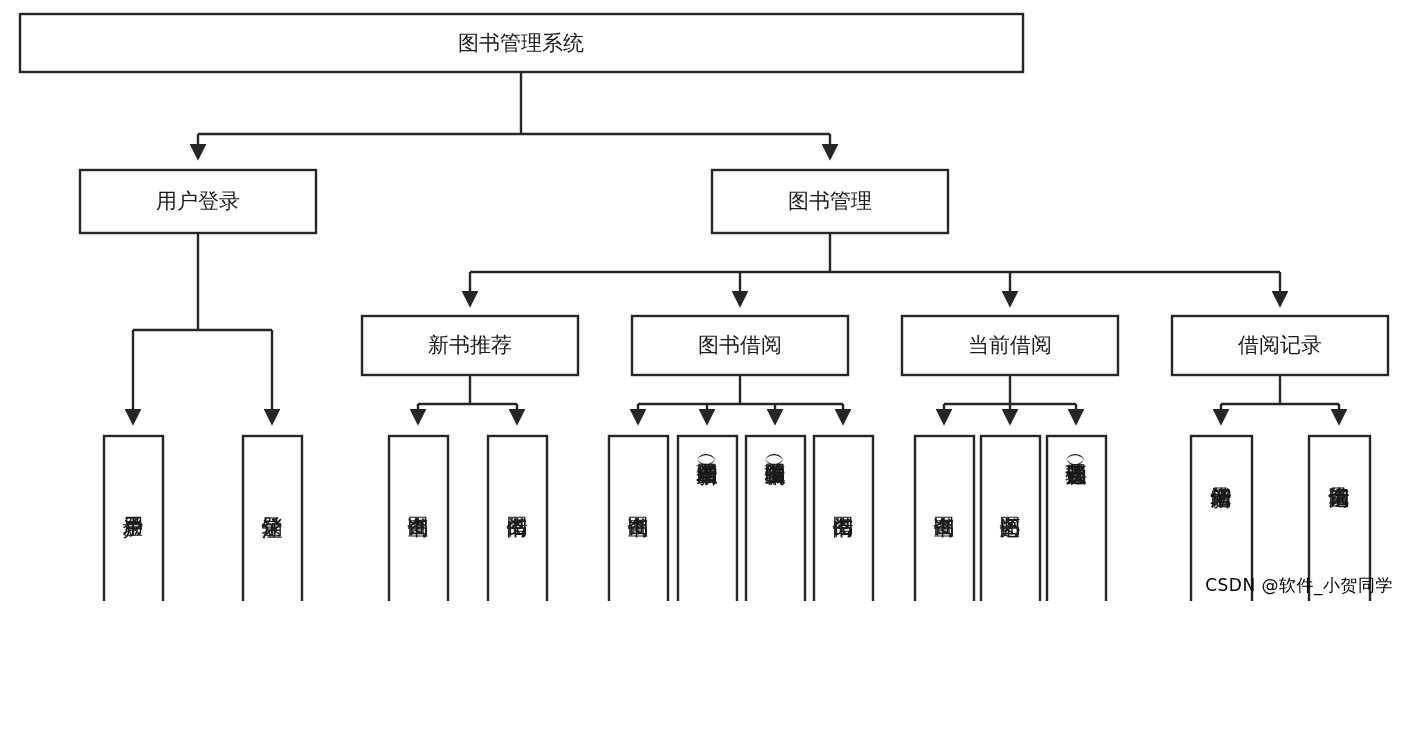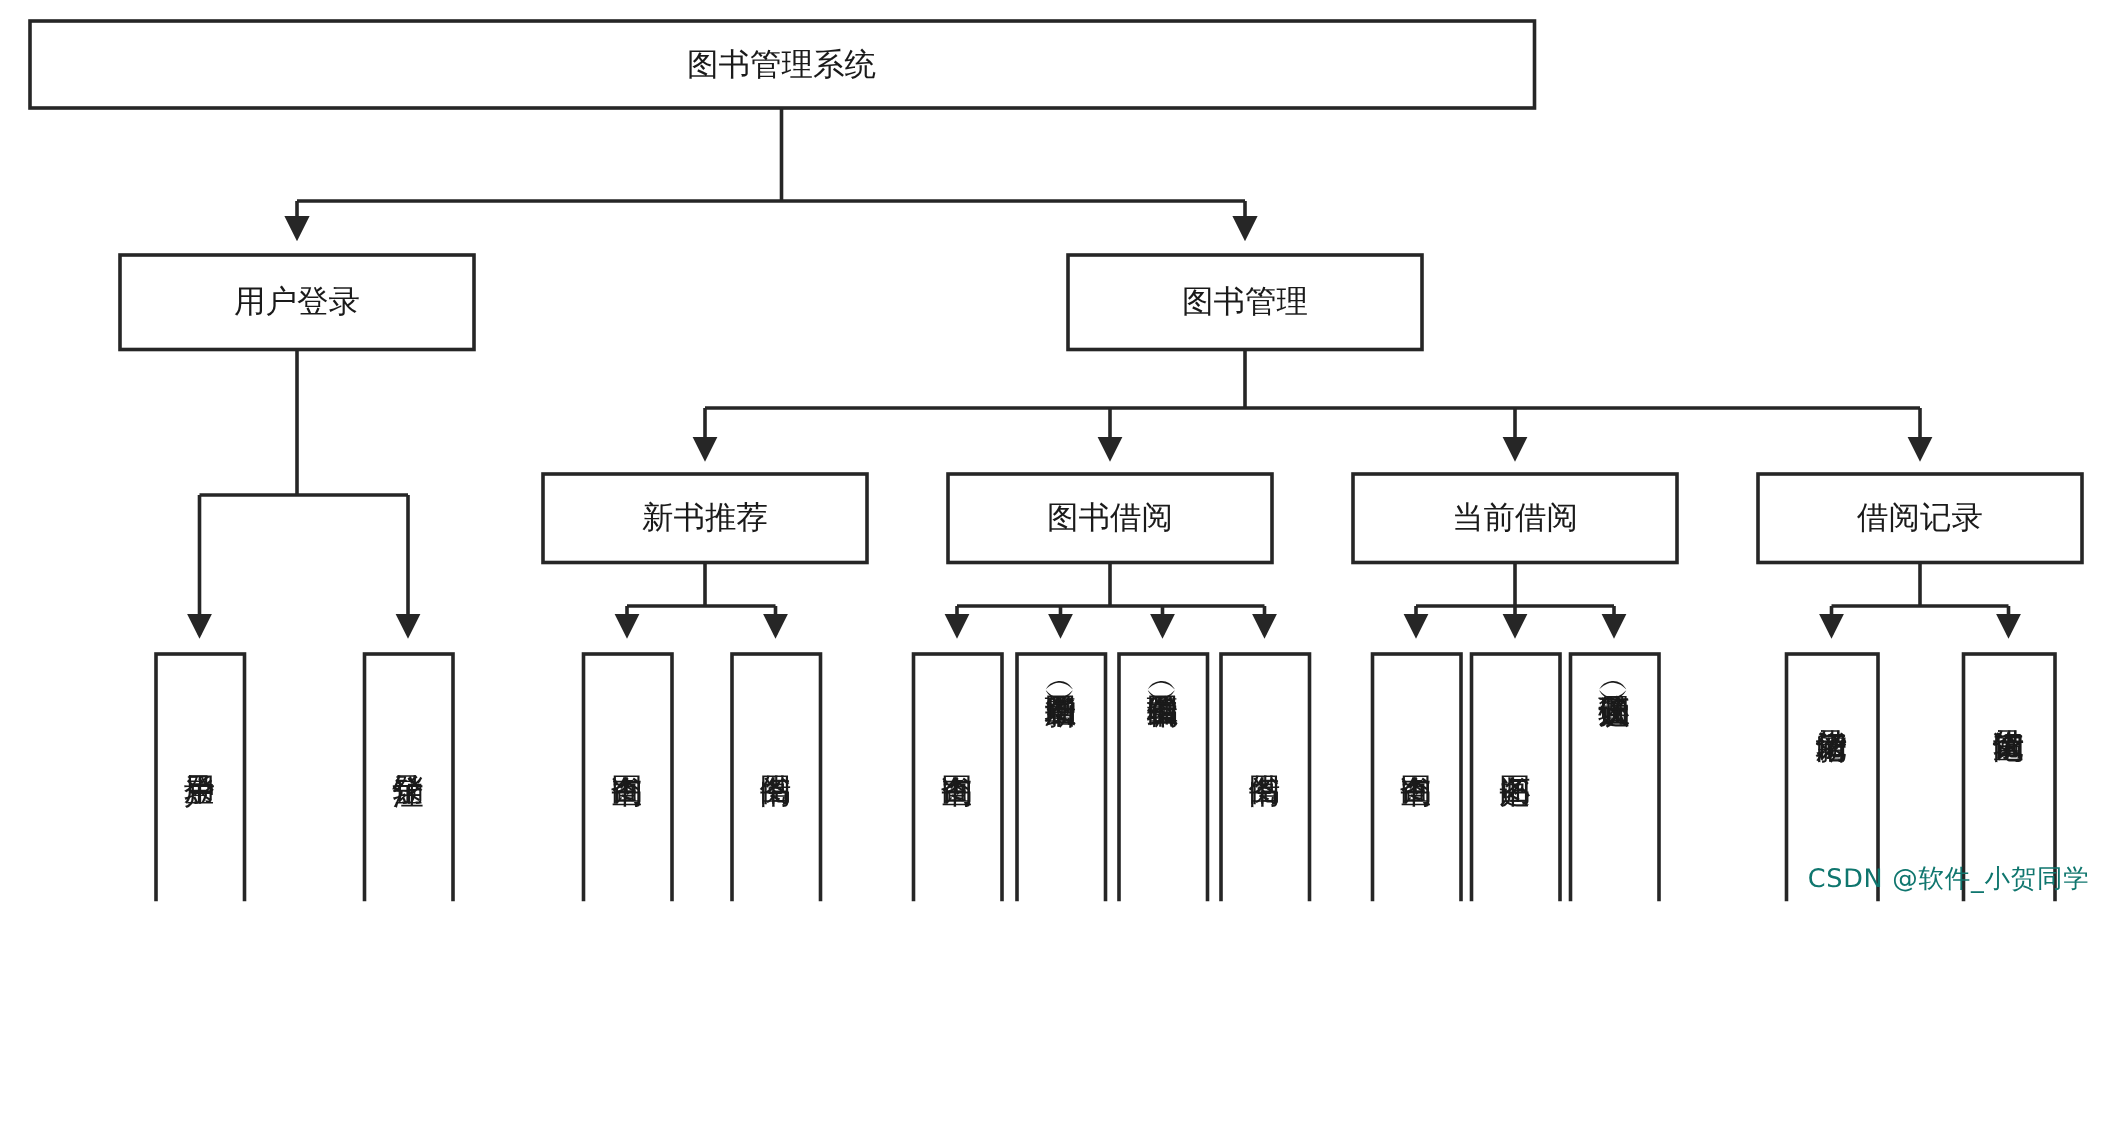--- a/index.html
+++ b/index.html
@@ -52,21 +52,21 @@
   .arrow-head {
     fill: #262626;
     stroke: none;
   }
   .watermark-text {
     position: absolute;
     right: 12px;
     bottom: 4px;
     font-family: "DejaVu Sans", "Liberation Sans", sans-serif;
     font-size: 17px;
-    color: #0f766e;
+    color: #000000;
     white-space: nowrap;
     letter-spacing: 0.5px;
   }
 </style>
 </head>
 <body>
 
 <div id="diagram-root">
 
   <svg id="flow" viewBox="0 0 1405 747" xmlns="http://www.w3.org/2000/svg">

